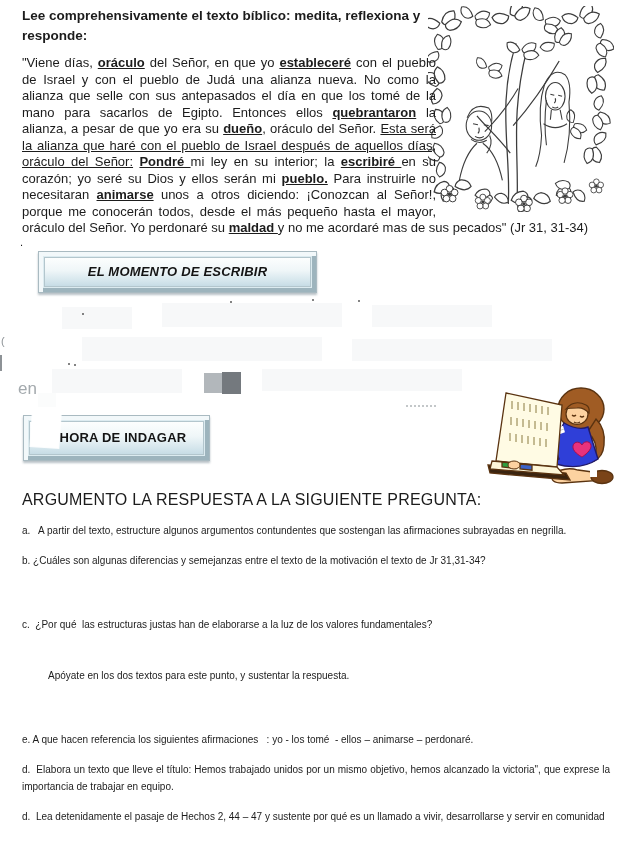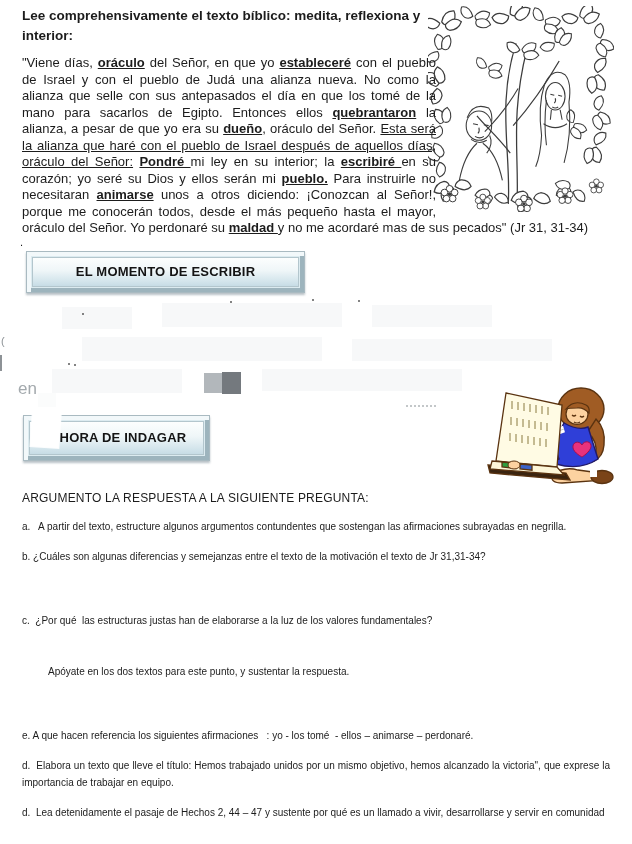--- a/index.html
+++ b/index.html
@@ -18,42 +18,42 @@
   .dot-line{clear:none;font-size:11px;line-height:10px;height:10px;margin-left:-2px;}
 
   
   .btn3d{position:relative;display:flex;align-items:center;justify-content:center;
          background:#dcebf0;border:1px solid #a9bac1;cursor:pointer;
          box-shadow:inset 4px 4px 0 #f2f8fa,inset -4px -4px 0 #9db4bd,0 2px 2px rgba(100,120,130,.45);}
   .btn3d .face{position:absolute;left:5px;top:5px;right:5px;bottom:5px;
          background:linear-gradient(180deg,#fcfefe 0%,#eff6f8 45%,#d2e4eb 85%,#c7dce5 100%);
          border:1px solid #b3c6cd;display:flex;align-items:center;justify-content:center;}
   .btn3d .lbl{font-weight:bold;font-size:13px;color:#141414;letter-spacing:.2px;white-space:nowrap;}
-  .btn-write{width:277px;height:40px;margin-top:4px;margin-left:4px;}
+  .btn-write{width:277px;height:40px;margin-top:4px;margin-left:16px;font-style:italic;}
 
   
   .mid-zone{position:relative;height:196px;clear:both;}
   .smear{position:absolute;background:rgba(196,208,214,.14);}
   .speck{position:absolute;background:#5a5a5a;width:2px;height:2px;border-radius:1px;}
   .gray-blob{position:absolute;left:182px;top:80px;width:20px;height:20px;background:#b2b7bb;}
   .gray-blob2{position:absolute;left:200px;top:79px;width:19px;height:22px;background:#74797e;}
   .faint-txt{position:absolute;left:-4px;top:86px;font-size:17px;color:#a3a9ad;}
   .edge-tick{position:absolute;left:-22px;top:62px;width:2px;height:16px;background:#8d9296;}
   .edge-paren{position:absolute;left:-21px;top:42px;font-size:11px;color:#8d9296;}
   .dash-faint{position:absolute;left:384px;top:112px;width:30px;height:2px;
               border-top:2px dotted #c3c7c9;}
   .btn-inquire{position:absolute;left:1px;top:122px;width:185px;height:44px;}
   .white-smudge{position:absolute;left:10px;top:108px;width:28px;height:46px;background:#ffffff;
                 transform:rotate(4deg);z-index:3;box-shadow:0 0 0 1px rgba(255,255,255,.9);}
   .white-smudge2{position:absolute;left:16px;top:100px;width:18px;height:14px;background:#fbfcfc;z-index:3;}
   .kids-art{position:absolute;left:456px;top:84px;width:152px;height:112px;}
   .kids-art svg{width:152px;height:112px;display:block;}
 
   
-  .arg-heading{font-size:12px;font-weight:normal;margin:2px 0 13px 0;letter-spacing:.2px;}
+  .arg-heading{font-size:16px;font-weight:normal;margin:2px 0 13px 0;letter-spacing:.2px;}
   .q-item{font-size:10px;line-height:17px;text-align:justify;margin:0 0 13px 0;white-space:pre-wrap;}
   .q-item.last{margin-bottom:0;}
   .q-indent{padding-left:26px;white-space:pre-wrap;}
 </style>
 </head>
 <body>
 
 <div class="page">
 
   <div class="tree-float">
@@ -131,21 +131,21 @@
       </g>
 
       <use href="#flw" transform="translate(22,192)"></use>
       <use href="#flw" transform="translate(56,200) scale(.9)"></use>
       <use href="#flw" transform="translate(98,202)"></use>
       <use href="#flw" transform="translate(140,194) scale(.95)"></use>
       <use href="#flw" transform="translate(172,184) scale(.85)"></use>
     </svg>
   </div>
 
-  <p class="doc-title">Lee comprehensivamente el texto bíblico: medita, reflexiona y interior:</p>
+  <p class="doc-title">Lee comprehensivamente el texto bíblico: medita, reflexiona y responde:</p>
 
   <p class="scripture"><span class="seg-n">"Viene días, </span><span class="seg-bu">oráculo</span><span class="seg-n"> del Señor, en que yo </span><span class="seg-bu">estableceré</span><span class="seg-n"> con el pueblo de Israel y con el pueblo de Judá una alianza nueva. No como la alianza que selle con sus antepasados el día en que los tomé de la mano para sacarlos de Egipto. Entonces ellos </span><span class="seg-bu">quebrantaron</span><span class="seg-n"> la alianza, a pesar de que yo era su </span><span class="seg-bu">dueño</span><span class="seg-n">, oráculo del Señor. </span><span class="seg-u">Esta será la alianza que haré con el pueblo de Israel después de aquellos días, oráculo del Señor:</span><span class="seg-n"> </span><span class="seg-bu">Pondré </span><span class="seg-n">mi ley en su interior; la </span><span class="seg-bu">escribiré </span><span class="seg-n">en su corazón; yo seré su Dios y ellos serán mi </span><span class="seg-bu">pueblo.</span><span class="seg-n"> Para instruirle no necesitaran </span><span class="seg-bu">animarse</span><span class="seg-n"> unos a otros diciendo: ¡Conozcan al Señor!, porque me conocerán todos, desde el más pequeño hasta el mayor, oráculo del Señor. Yo perdonaré su </span><span class="seg-bu">maldad </span><span class="seg-n">y no me acordaré mas de sus pecados" (Jr 31, 31-34)</span></p>
 
   <div class="dot-line">.</div>
 
   <div class="btn3d btn-write">
     <div class="face">
       <span class="lbl">EL MOMENTO DE ESCRIBIR</span>
     </div>
   </div>

